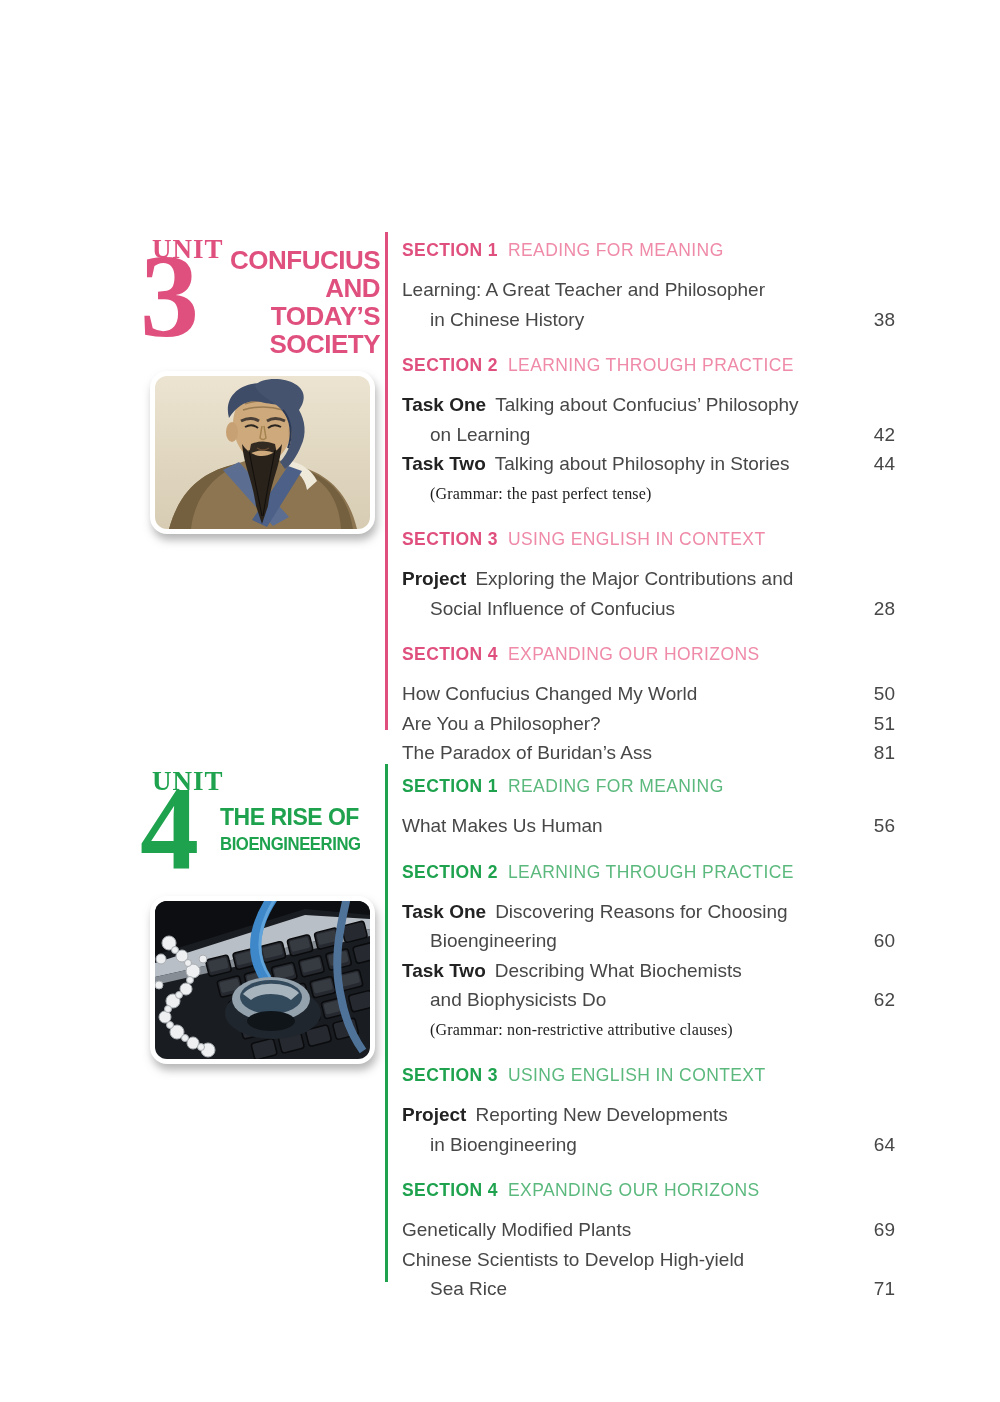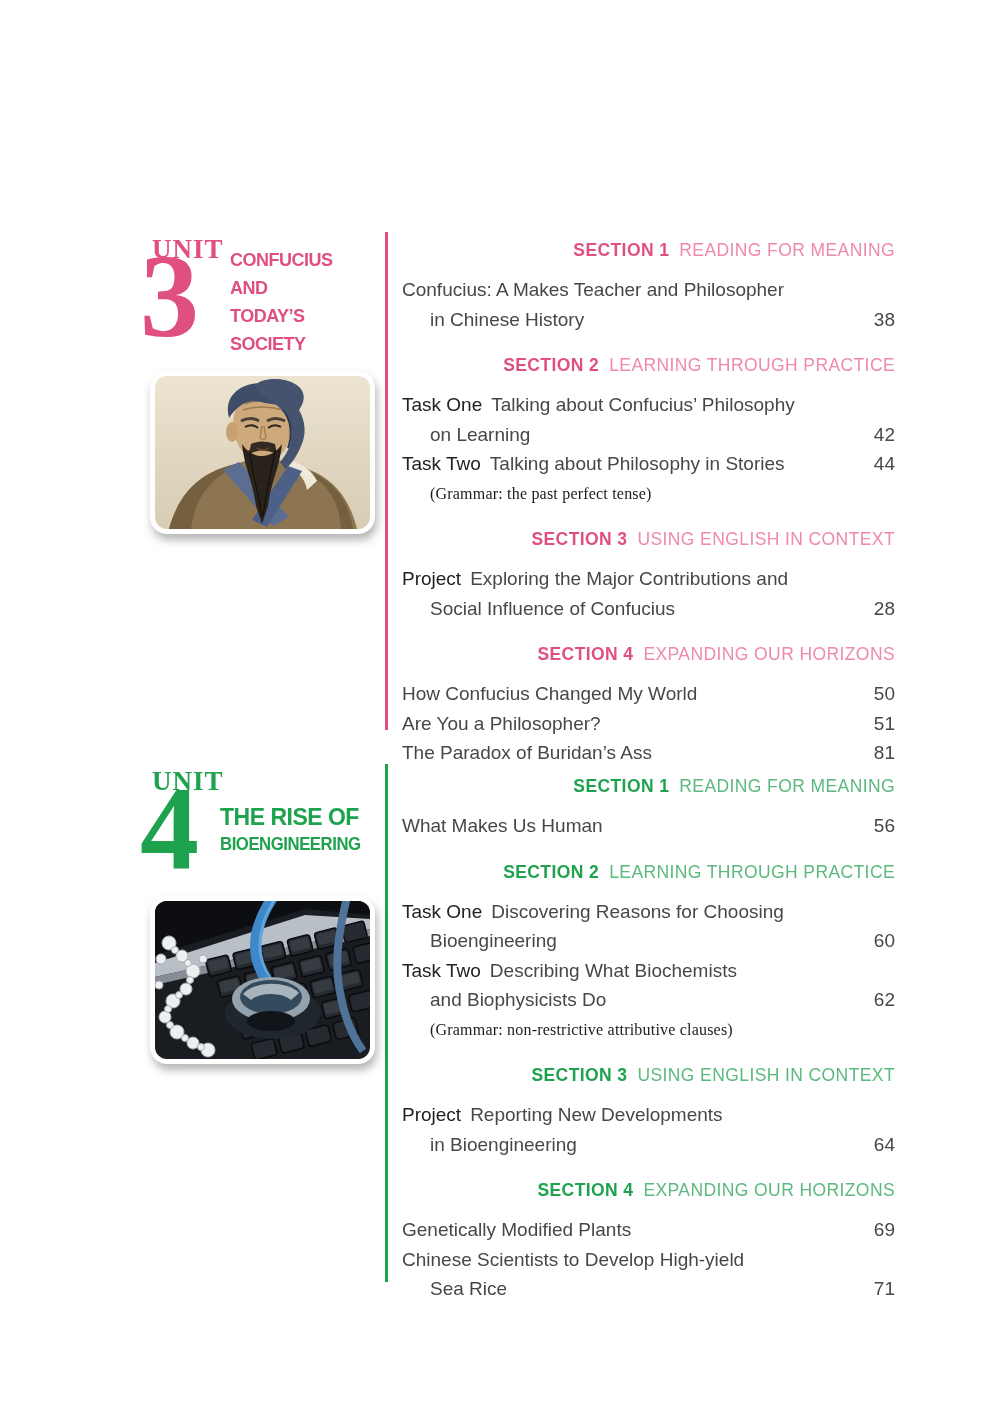--- a/index.html
+++ b/index.html
@@ -15,39 +15,39 @@
     color:var(--accent);
   }
   .unit-number{
     position:absolute;left:0px;top:6px;
     font-family:"Liberation Serif",serif;font-weight:bold;font-size:118px;line-height:1.0;
     color:var(--accent);
   }
   .unit-title{
     position:absolute;color:var(--accent);font-weight:bold;
   }
-  .unit3-title{left:90px;top:14px;font-size:18px;line-height:28px;letter-spacing:-0.5px;}
+  .unit3-title{left:90px;top:14px;font-size:26px;line-height:28px;letter-spacing:-0.5px;text-align:right;}
   .unit4-title{left:80px;top:38px;}
   .title-big{font-size:23px;line-height:30px;letter-spacing:-0.5px;}
   .title-cond{font-size:19px;line-height:23px;letter-spacing:-0.5px;transform:scaleX(0.88);transform-origin:left center;white-space:nowrap;}
   .photo{
     position:absolute;left:10px;background:#ffffff;border-radius:17px;padding:5px;
     box-shadow:2px 6px 8px rgba(110,110,110,0.5);
   }
   .photo-inner{border-radius:12px;overflow:hidden;display:block;line-height:0;}
   .unit-right{
     border-left:3px solid var(--accent);
-    padding-left:14px;flex:1;box-sizing:border-box;text-align:right;
+    padding-left:14px;flex:1;box-sizing:border-box;
   }
   .section{margin-bottom:19px;}
   .sec-header{margin-bottom:12px;line-height:24px;white-space:nowrap;}
   .sec-label{color:var(--accent);font-weight:bold;font-size:17.5px;letter-spacing:0.4px;margin-right:10px;}
   .sec-name{color:var(--accent-light);font-size:17.5px;letter-spacing:0.4px;}
   .row{display:flex;line-height:29.5px;font-size:19px;color:#474747;}
-  .row .prefix{font-weight:normal;color:#222222;margin-right:9px;white-space:nowrap;}
+  .row .prefix{font-weight:bold;color:#222222;margin-right:9px;white-space:nowrap;}
   .row .prefix:empty{display:none;}
   .row .txt{white-space:nowrap;}
   .row .pageno{margin-left:auto;color:#474747;padding-left:10px;}
   .row .pageno:empty{display:none;}
   .row.indent{padding-left:28px;}
   .row.grammar .txt{
     font-family:"Liberation Serif",serif;font-size:16px;color:#1c1c1c;letter-spacing:0.2px;
   }
 </style>
 </head>
@@ -102,21 +102,21 @@
           </svg>
         </span>
       </div>
     </div>
     <div class="unit-right" style="height:498px;padding-top:6px;">
       <div class="section">
         <div class="sec-header">
           <span class="sec-label">SECTION 1</span><span class="sec-name">READING FOR MEANING</span>
         </div>
         <div class="row">
-            <span class="txt">Confucius: A Makes Teacher and Philosopher</span>
+            <span class="txt">Learning: A Great Teacher and Philosopher</span>
           </div>
         <div class="row indent">
             <span class="txt">in Chinese History</span>
             <span class="pageno">38</span>
           </div>
       </div>
       <div class="section">
         <div class="sec-header">
           <span class="sec-label">SECTION 2</span><span class="sec-name">LEARNING THROUGH PRACTICE</span>
         </div>

